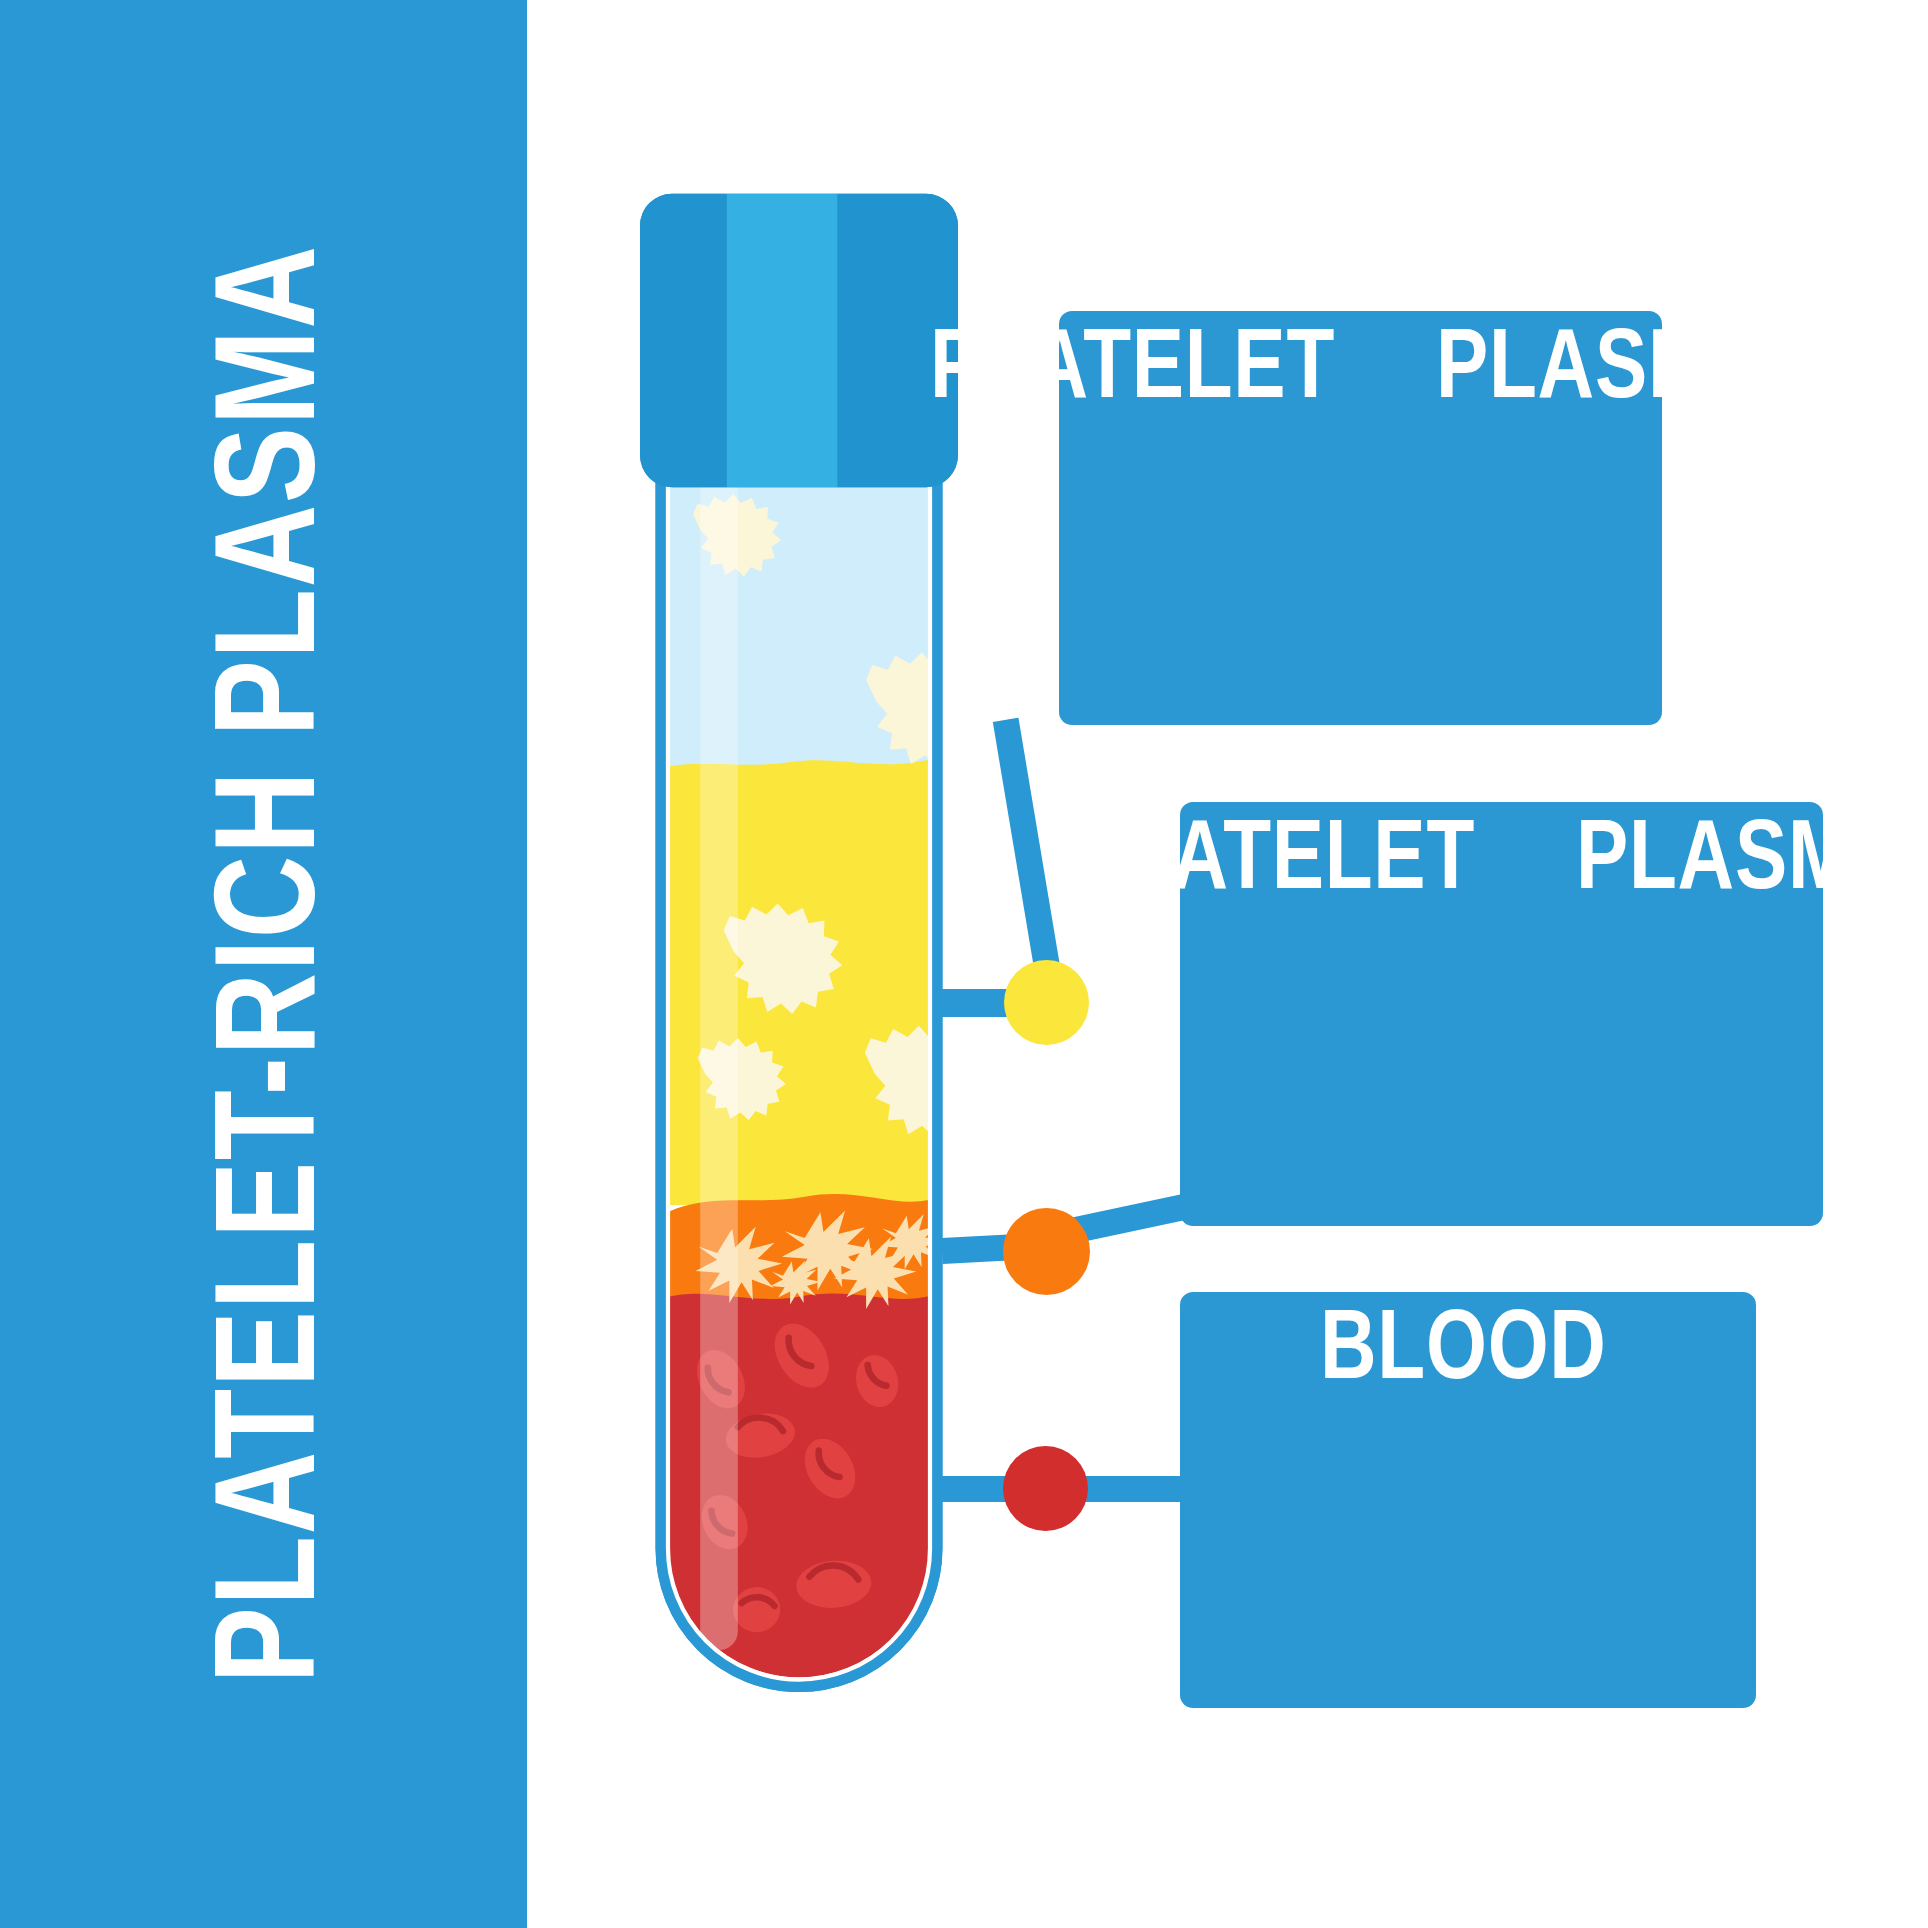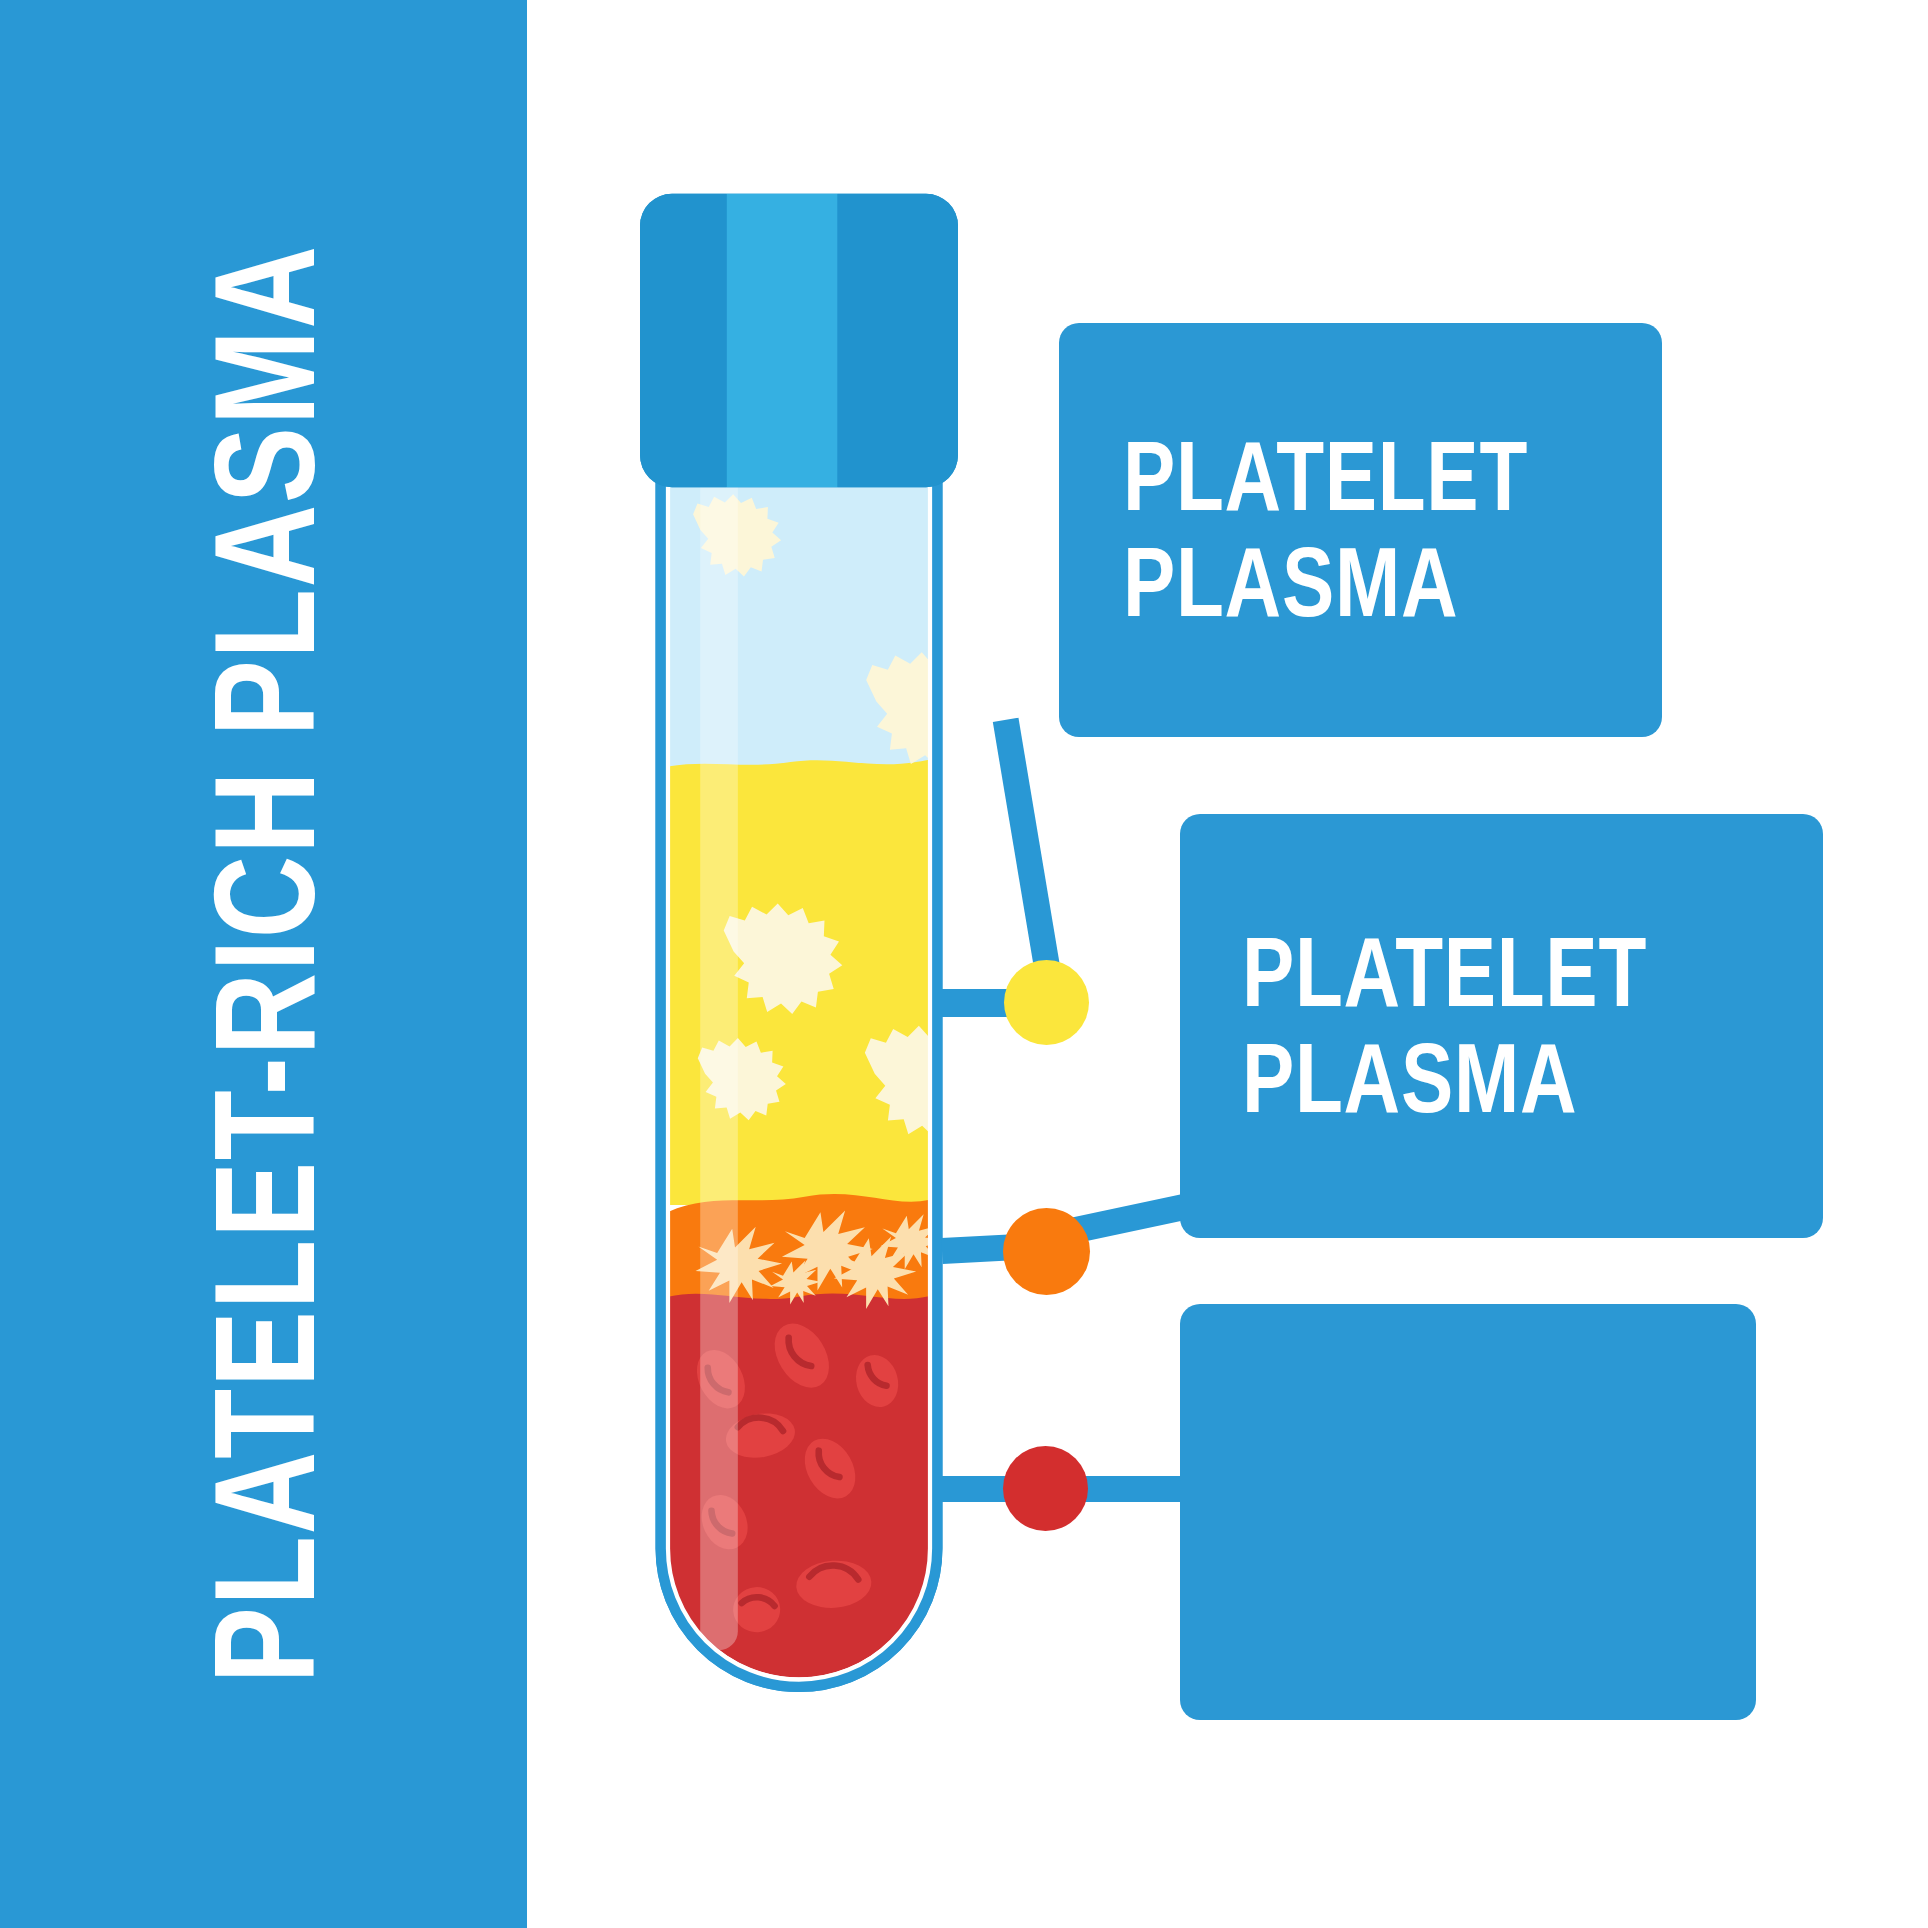--- a/index.html
+++ b/index.html
@@ -71,26 +71,25 @@
   
   .dot {
     position: absolute;
     border-radius: 50%;
   }
 
   
   .callout {
     position: absolute;
     background: #2B98D4;
-    border-radius: 20px;
+    border-radius: 13px;
     box-sizing: border-box;
     display: flex;
-    flex-direction: column;
+    flex-direction: row;
     justify-content: center;
-    margin-top: 12px;
   }
   .callout .line {
     color: #ffffff;
     font-family: "Liberation Sans Narrow", "Liberation Sans", sans-serif;
     font-weight: bold;
     font-size: 98px;
     line-height: 1.08;
     letter-spacing: 0.9px;
     white-space: nowrap;
   }
@@ -217,16 +216,17 @@
     <div class="line"><i>PLATELET</i></div>
     <div class="line"><i>PLASMA</i></div>
   </div>
 
   <div class="callout" id="callout-prp">
     <div class="line"><i>PLATELET</i></div>
     <div class="line"><i>PLASMA</i></div>
   </div>
 
   <div class="callout" id="callout-rbc">
+    <div class="line"><i>BLOOD</i></div>
   </div>
 
 </div>
 
 
 </body></html>

